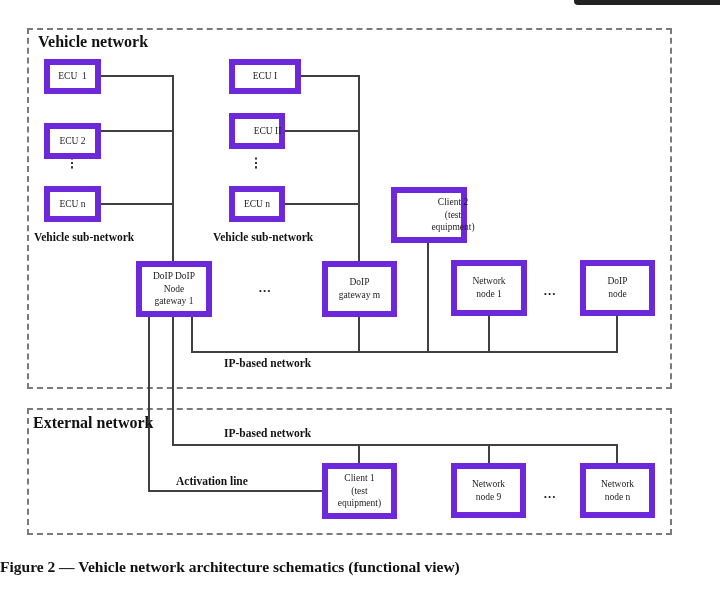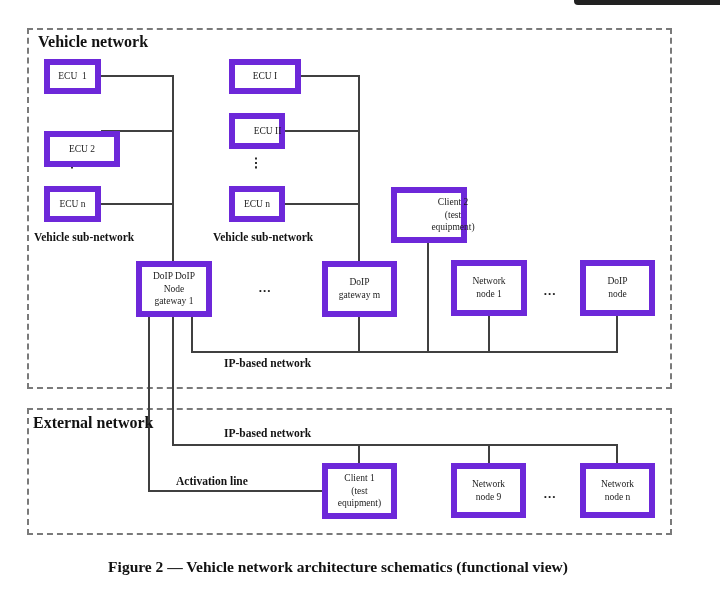--- a/index.html
+++ b/index.html
@@ -27,37 +27,37 @@
   
   .lbl{position:absolute;font-weight:700;color:#121212;white-space:pre;z-index:2;}
   .lbl.big{font-size:16px;}
   .lbl.med{font-size:11.5px;}
 
   .vdots{position:absolute;width:20px;text-align:center;font-weight:700;font-size:13px;
          color:#1c1c1c;line-height:1;z-index:2;}
   .hdots{position:absolute;width:26px;text-align:center;font-weight:700;font-size:13px;
          letter-spacing:1px;color:#1c1c1c;line-height:1;z-index:2;}
 
-  .caption{position:absolute;left:0;top:558px;width:676px;text-align:center;
+  .caption{position:absolute;left:0;top:558px;width:676px;text-align:left;
            font-size:15.5px;font-weight:700;color:#121212;}
 </style>
 </head>
 <body>
 
 <div id="page">
 
   <div class="topbar"></div>
 
   <div class="frame vehicle"></div>
   <div class="lbl big" style="left:38px;top:33px;">Vehicle network</div>
 
   <div class="node" style="left:44px;top:59px;width:57px;height:35px;">
     <span>ECU  1</span>
   </div>
-  <div class="node" style="left:44px;top:131px;width:76px;height:36px;">
+  <div class="node" style="left:44px;top:123px;width:57px;height:36px;">
     <span>ECU 2</span>
   </div>
   <div class="vdots" style="left:62px;top:156px;">⋮</div>
   <div class="node" style="left:44px;top:186px;width:57px;height:36px;">
     <span>ECU n</span>
   </div>
   <div class="lbl med" style="left:34px;top:231px;">Vehicle sub-network</div>
 
   <div class="node" style="left:229px;top:59px;width:72px;height:35px;">
     <span>ECU I</span>

